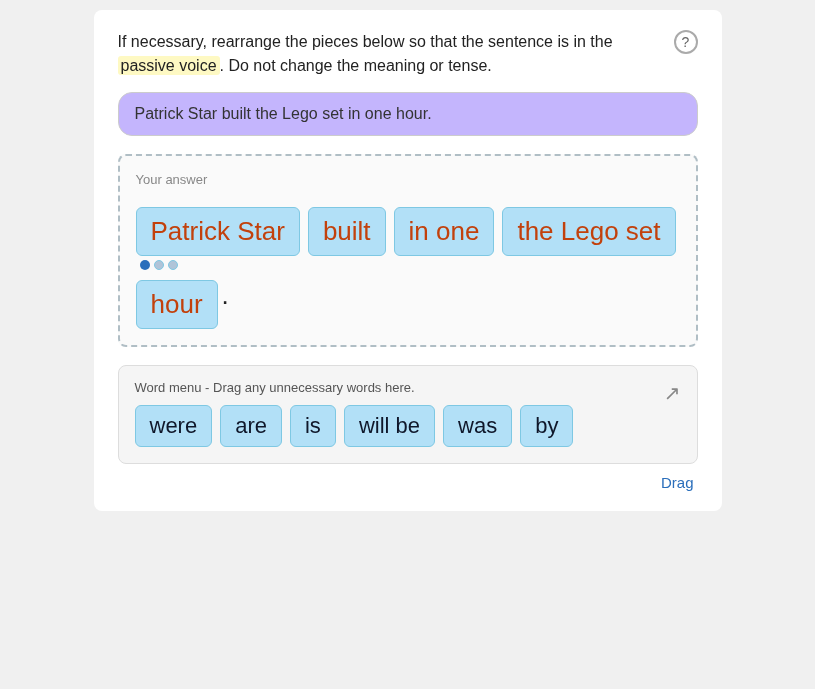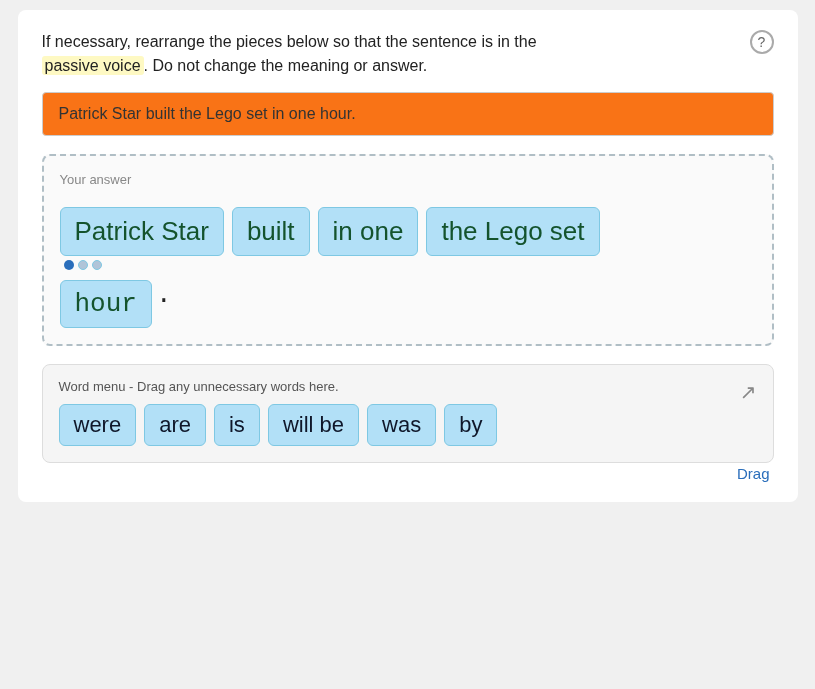--- a/index.html
+++ b/index.html
@@ -9,21 +9,21 @@
       width: 815px;
       min-height: 689px;
       display: flex;
       justify-content: center;
       align-items: flex-start;
       padding: 10px;
     }
     .main-container {
       background: #ffffff;
       border-radius: 8px;
-      width: 780px;
+      width: 628px;
       padding: 20px 24px 20px 24px;
       position: relative;
     }
     .instruction-row {
       display: flex;
       justify-content: space-between;
       align-items: flex-start;
       margin-bottom: 14px;
     }
     .instruction-text {
@@ -46,23 +46,23 @@
       display: flex;
       align-items: center;
       justify-content: center;
       color: #666;
       font-size: 14px;
       cursor: pointer;
       flex-shrink: 0;
       margin-left: 10px;
     }
     .sentence-box {
-      background: #f97316;
+      background: #c4b5fd;
       border: 1px solid #ccc;
-      border-radius: 4px;
+      border-radius: 14px;
       padding: 12px 16px;
       font-size: 16px;
       color: #333;
       margin-bottom: 18px;
     }
     .answer-area {
       border: 2px dashed #b0bec5;
       border-radius: 8px;
       padding: 16px;
       margin-bottom: 18px;
@@ -78,21 +78,21 @@
       flex-wrap: wrap;
       gap: 8px;
       align-items: flex-start;
     }
     .word-chip {
       background: #b2e0f7;
       border: 1.5px solid #7ec8e3;
       border-radius: 6px;
       padding: 8px 14px;
       font-size: 26px;
-      color: #14532d;
+      color: #c2410c;
       cursor: grab;
       user-select: none;
       display: inline-flex;
       align-items: center;
     }
     .dots-indicator {
       display: flex;
       gap: 4px;
       margin-top: 4px;
       margin-left: 4px;
@@ -107,21 +107,21 @@
     .answer-col {
       display: flex;
       flex-direction: column;
       align-items: flex-start;
     }
     .word-menu-section {
       background: #f5f5f5;
       border: 1px solid #ddd;
       border-radius: 8px;
       padding: 14px 16px 16px 16px;
-      margin-bottom: 2px;
+      margin-bottom: 10px;
     }
     .word-menu-label {
       font-size: 13px;
       color: #555;
       margin-bottom: 10px;
     }
     .word-menu-words {
       display: flex;
       flex-wrap: wrap;
       gap: 8px;
@@ -153,21 +153,21 @@
   </style>
 </head>
 <body>
 
 <div class="main-container">
 
   <div class="instruction-row">
     <div class="instruction-text">
       <span>If necessary, rearrange the pieces below so that the sentence is in the</span>
       <br>
-      <span class="highlight-passive">passive voice</span><span>. Do not change the meaning or answer.</span>
+      <span class="highlight-passive">passive voice</span><span>. Do not change the meaning or tense.</span>
     </div>
     <div class="help-icon">
       <span>?</span>
     </div>
   </div>
 
   <div class="sentence-box">
     <span>Patrick Star built the Lego set in one hour.</span>
   </div>
 
@@ -184,21 +184,21 @@
         </div>
       </div>
 
       <div class="word-chip">built</div>
 
       <div class="word-chip">in one</div>
 
       <div class="word-chip">the Lego set</div>
     </div>
 
-    <div style="display:flex; align-items:flex-start; margin-top:10px; gap:4px;font-family:Liberation Mono, monospace;">
+    <div style="display:flex; align-items:flex-start; margin-top:10px; gap:4px;">
       <div class="word-chip">hour</div>
       <span style="font-size:26px; color:#222;">.</span>
     </div>
   </div>
 
   <div class="word-menu-section">
     <div style="display:flex; justify-content:space-between; align-items:center;">
       <div class="word-menu-label">
         <span>Word menu - Drag any unnecessary words here.</span>
       </div>

